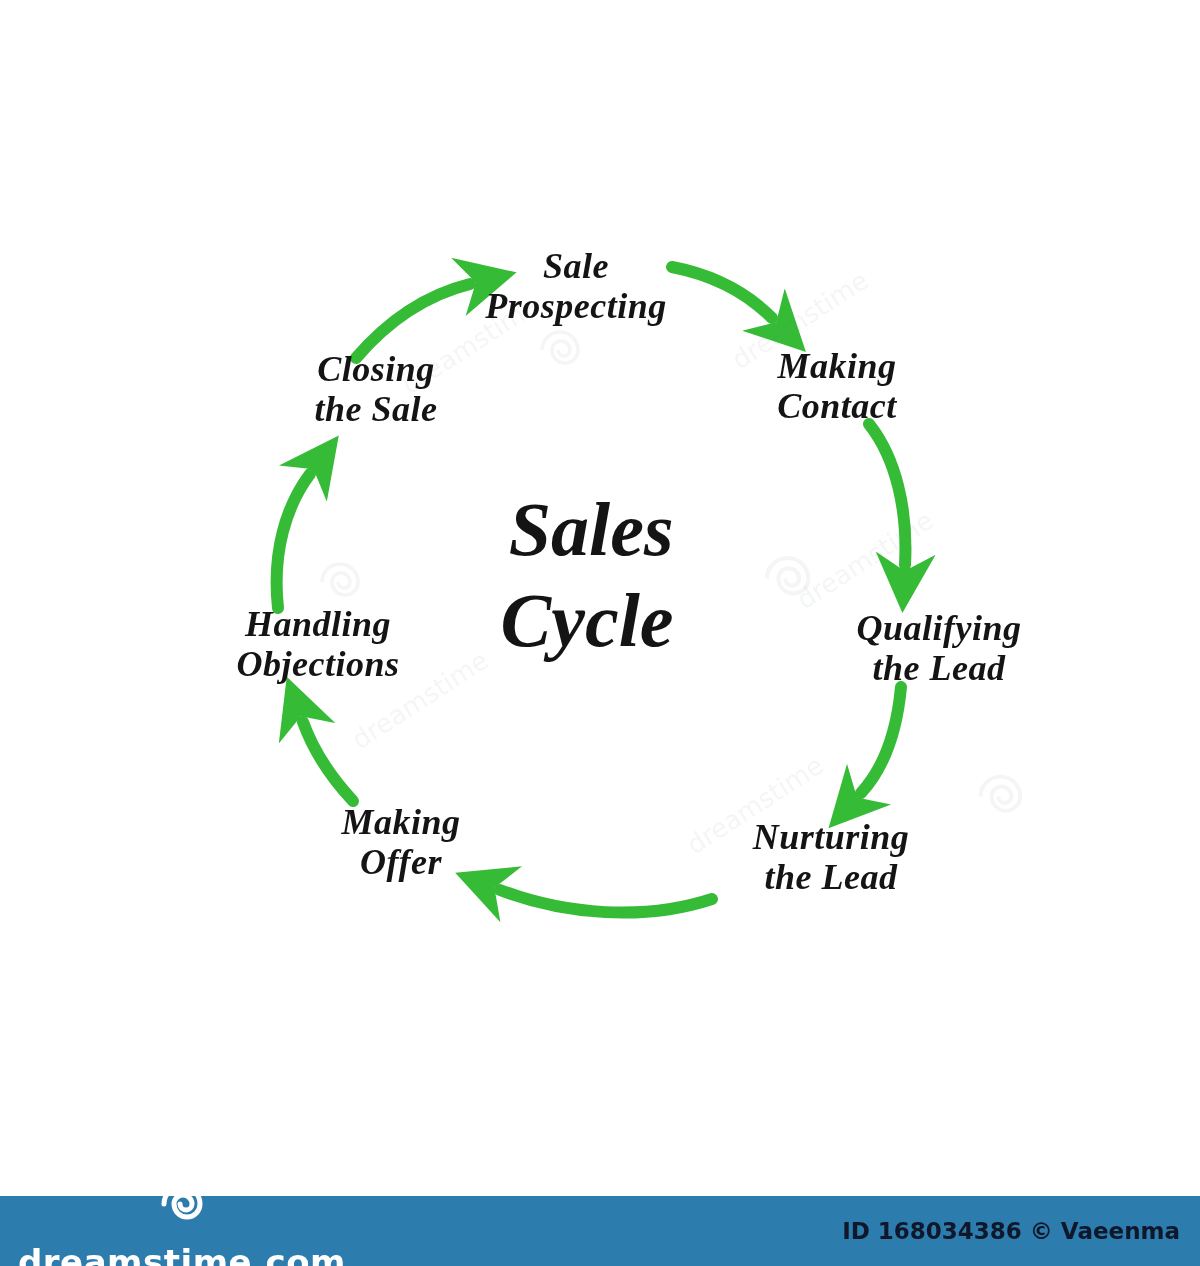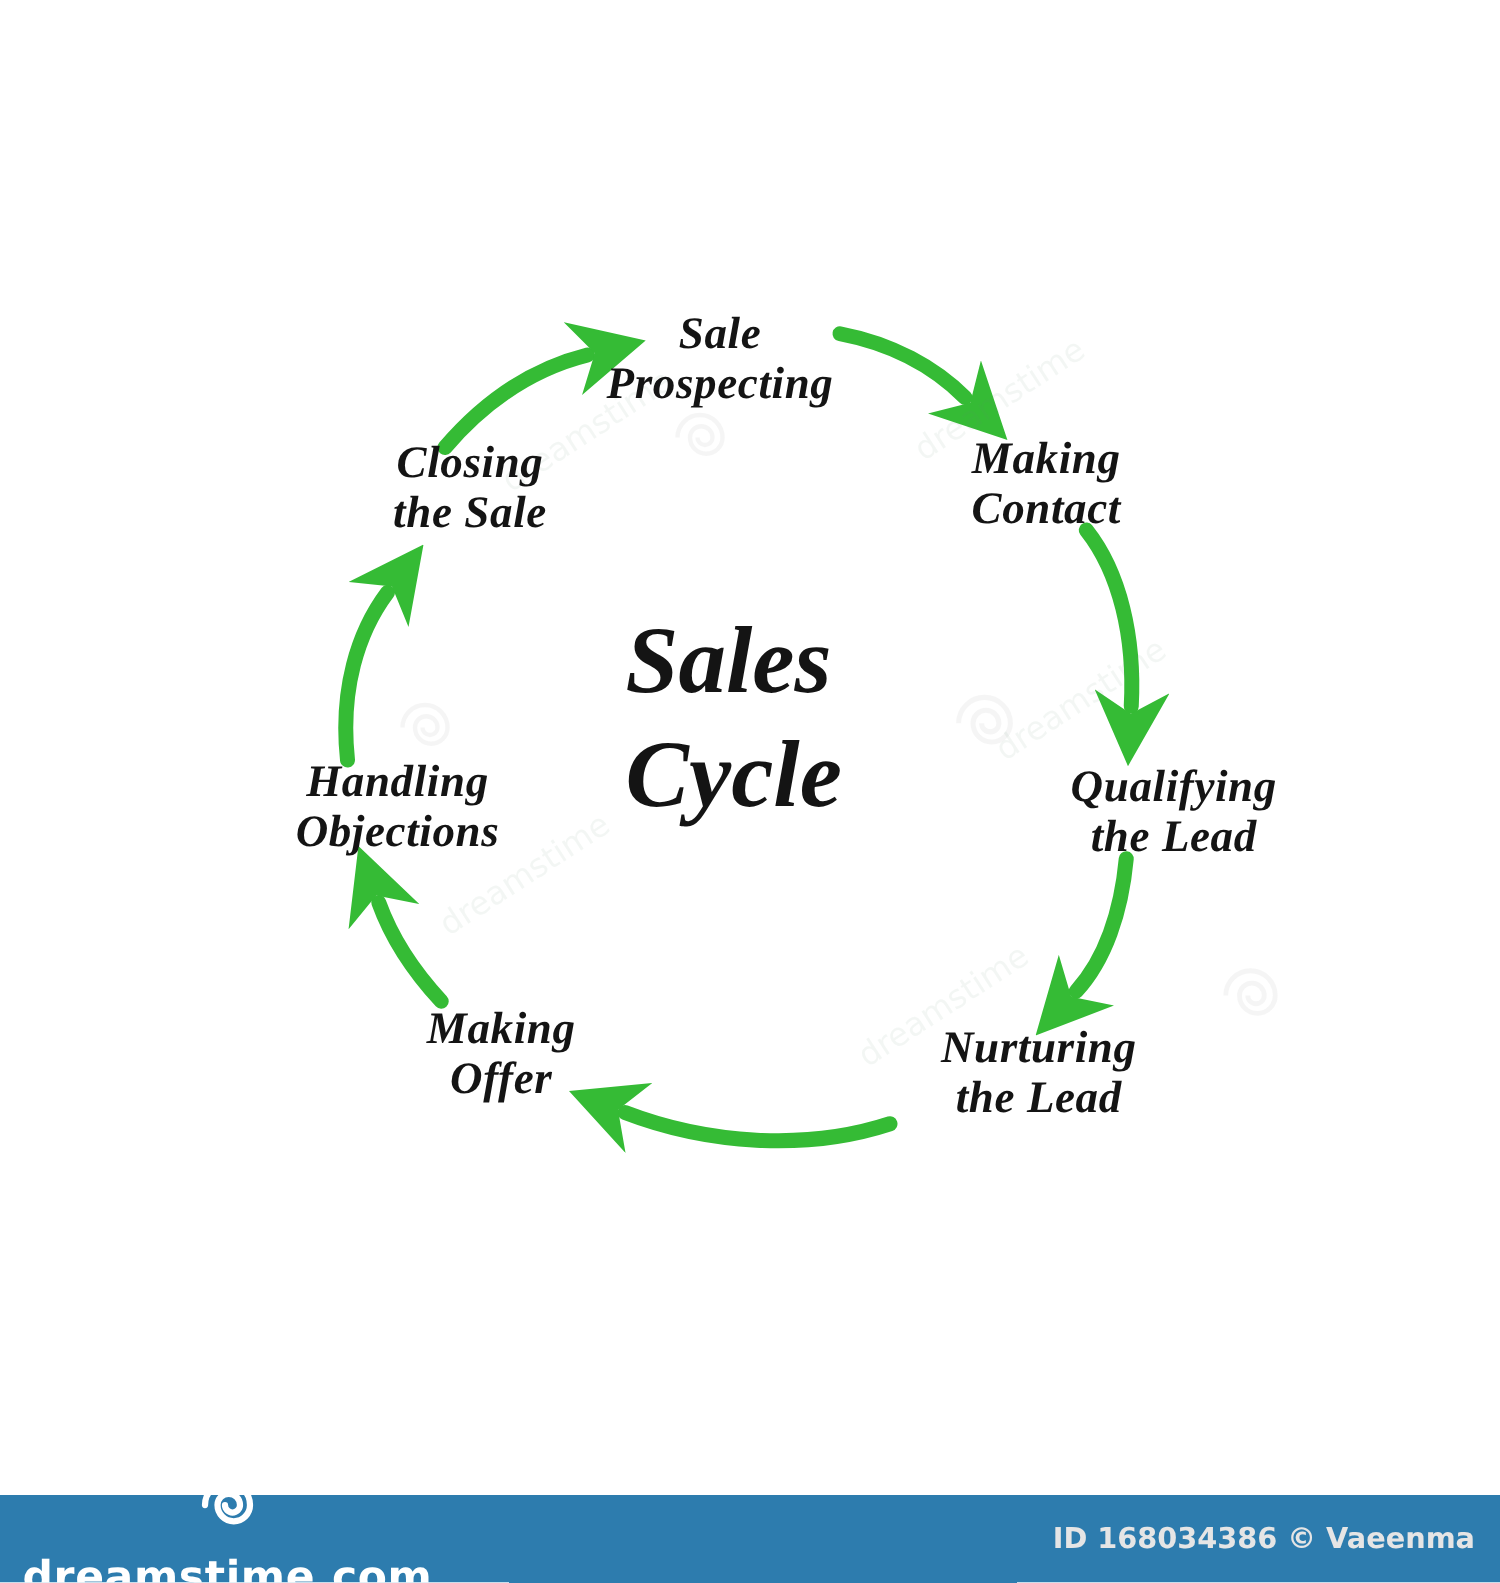--- a/index.html
+++ b/index.html
@@ -49,21 +49,21 @@
   }
   .cycle-title {
     position: absolute;
     left: 587px; top: 575px;
     transform: translate(-50%, -50%);
     font-style: italic;
     font-weight: bold;
     font-size: 76px;
     line-height: 1.2;
     color: var(--ink-color);
-    text-align: left;
+    text-align: right;
     white-space: pre-line;
   }
   .wm-tile {
     position: absolute;
     transform: translate(-50%, -50%) rotate(-33deg);
     font-family: "DejaVu Sans", "Liberation Sans", sans-serif;
     font-size: 26px;
     color: #5f8f6f;
     opacity: 0.07;
     pointer-events: none;
@@ -85,21 +85,21 @@
     flex-direction: column;
   }
   .wm-logo { display: block; }
   .wm-brand {
     color: #ffffff;
     font-size: 34px;
     font-weight: bold;
     letter-spacing: 0.5px;
   }
   .wm-credit {
-    color: #e5e5e5;
+    color: #0f172a;
     font-size: 23px;
     font-weight: bold;
   }
 </style>
 </head>
 <body>
 
 <div class="canvas">
 
   <svg class="arrows-layer" viewBox="0 0 1200 1196">

